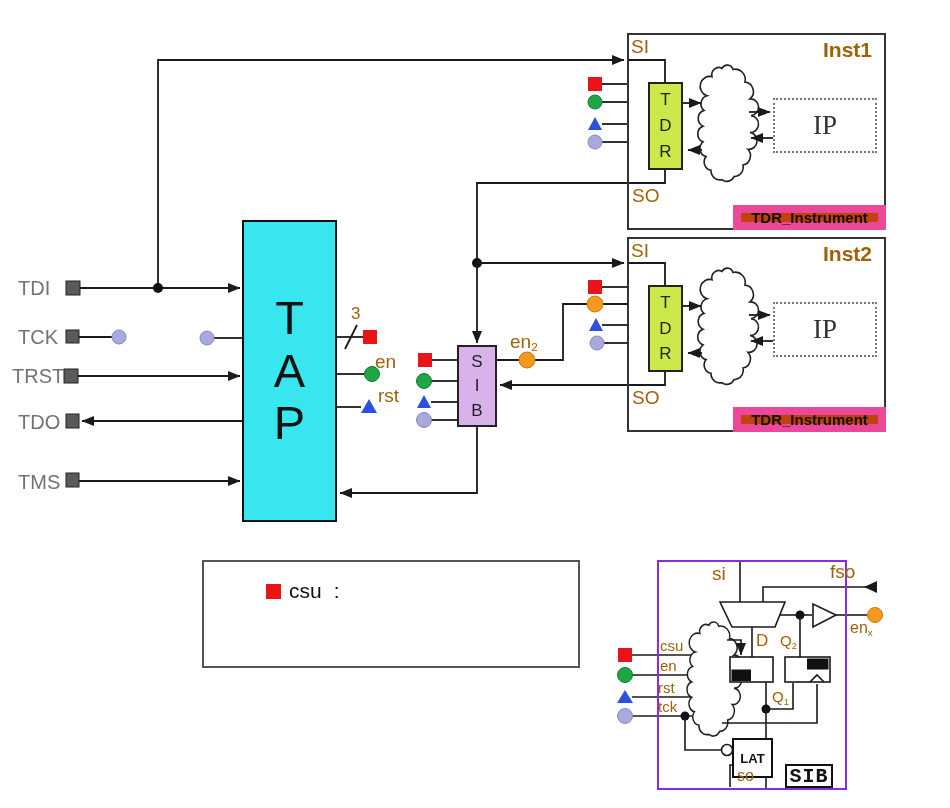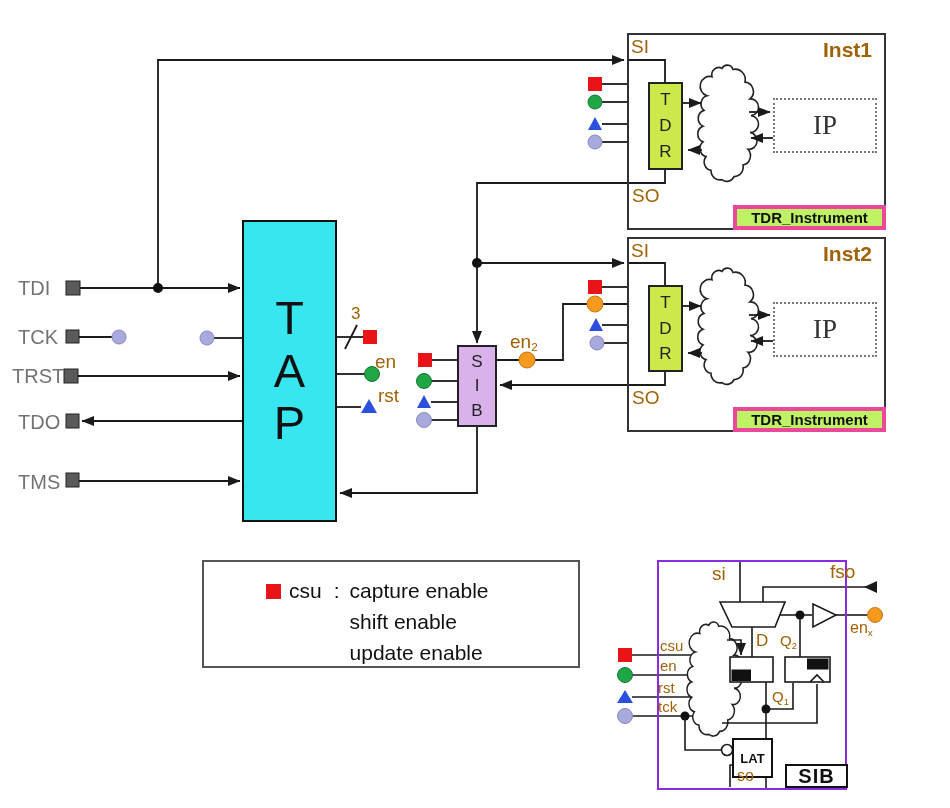--- a/index.html
+++ b/index.html
@@ -17,21 +17,21 @@
   .s19{font-size:19px;} .s17{font-size:17px;} .s16{font-size:16px;} .s15{font-size:15px;}
   .box{position:absolute;box-sizing:border-box;border:2px solid #222;background:transparent;}
   .tapbox{background:var(--cyan);border:2px solid #111;display:flex;flex-direction:column;
           align-items:center;justify-content:center;font-size:47px;line-height:1.12;color:#111;}
   .tdrbox{background:var(--tdr_green);border:2px solid #222;display:flex;flex-direction:column;
           align-items:center;justify-content:space-evenly;font-size:17px;color:#222;}
   .sibbox{background:var(--sib_fill);border:2px solid #222;display:flex;flex-direction:column;
           align-items:center;justify-content:space-evenly;font-size:17px;color:#222;}
   .ipbox{border:2px dotted #777;background:#fff;display:flex;align-items:center;justify-content:center;
          font-family:"Liberation Serif",serif;font-size:27px;color:#333;}
-  .footbox{border:4px solid #ec4899;background:#bef264;display:flex;align-items:center;justify-content:center;
+  .footbox{border:8px solid #ec4899;background:#c2410c;display:flex;align-items:center;justify-content:center;
            font-weight:bold;font-size:15px;color:#111;}
   .latbox{border:2px solid #111;background:#fff;display:flex;align-items:center;justify-content:center;
           font-weight:bold;font-size:13px;color:#111;}
   .siblbl{border:2px solid #111;background:#fff;display:flex;align-items:center;justify-content:center;
           font-weight:bold;font-size:20px;color:#111;letter-spacing:1px;}
   .purple-outline{border:2.5px solid var(--purple);background:transparent;}
   .legend{border:2px solid #555;background:#fff;}
   .legend-row{display:flex;align-items:flex-start;padding:13px 0 0 62px;font-size:21px;color:#111;}
   .legend-sq{width:15px;height:15px;background:var(--red);margin:9px 8px 0 0;flex:none;}
   .legend-term{line-height:31px;}
@@ -237,25 +237,20 @@
 </div>
 <div class="box ipbox" style="left:773px;top:302px;width:104px;height:55px;">IP</div>
 <div class="lbl s19" style="left:632px;top:388px;">SO</div>
 <div class="box footbox" style="left:733px;top:407px;width:153px;height:25px;">TDR_Instrument</div>
 
 <div class="box legend" style="left:202px;top:560px;width:378px;height:108px;">
   <div class="legend-row">
     <span class="legend-sq"></span>
     <span class="legend-term">csu</span>
     <span class="legend-colon">:</span>
-    <div class="legend-items">
-      <div>capture enable</div>
-      <div>shift enable</div>
-      <div>update enable</div>
-    </div>
   </div>
 </div>
 
 <div class="box purple-outline" style="left:657px;top:560px;width:190px;height:230px;"></div>
 <div class="lbl s19" style="left:712px;top:564px;">si</div>
 <div class="lbl s19" style="left:806px;top:562px;margin-left:24px;">fso</div>
 <div class="lbl s16" style="left:850px;top:620px;">
   <span>en</span><span class="sub">x</span>
 </div>
 <div class="lbl s17" style="left:756px;top:632px;">D</div>
@@ -264,15 +259,15 @@
 </div>
 <div class="lbl s15" style="left:772px;top:689px;">
   <span>Q</span><span class="sub">1</span>
 </div>
 <div class="lbl s15" style="left:660px;top:638px;">csu</div>
 <div class="lbl s15" style="left:660px;top:658px;">en</div>
 <div class="lbl s15" style="left:658px;top:680px;">rst</div>
 <div class="lbl s15" style="left:658px;top:699px;">tck</div>
 <div class="box latbox" style="left:732px;top:738px;width:41px;height:40px;">LAT</div>
 <div class="lbl s16" style="left:737px;top:768px;">so</div>
-<div class="box siblbl" style="left:785px;top:764px;width:63px;height:24px;">SIB</div>
+<div class="box siblbl" style="left:785px;top:764px;width:48px;height:24px;font-family:Liberation Mono, monospace;">SIB</div>
 
 </div>
 
 </body></html>

